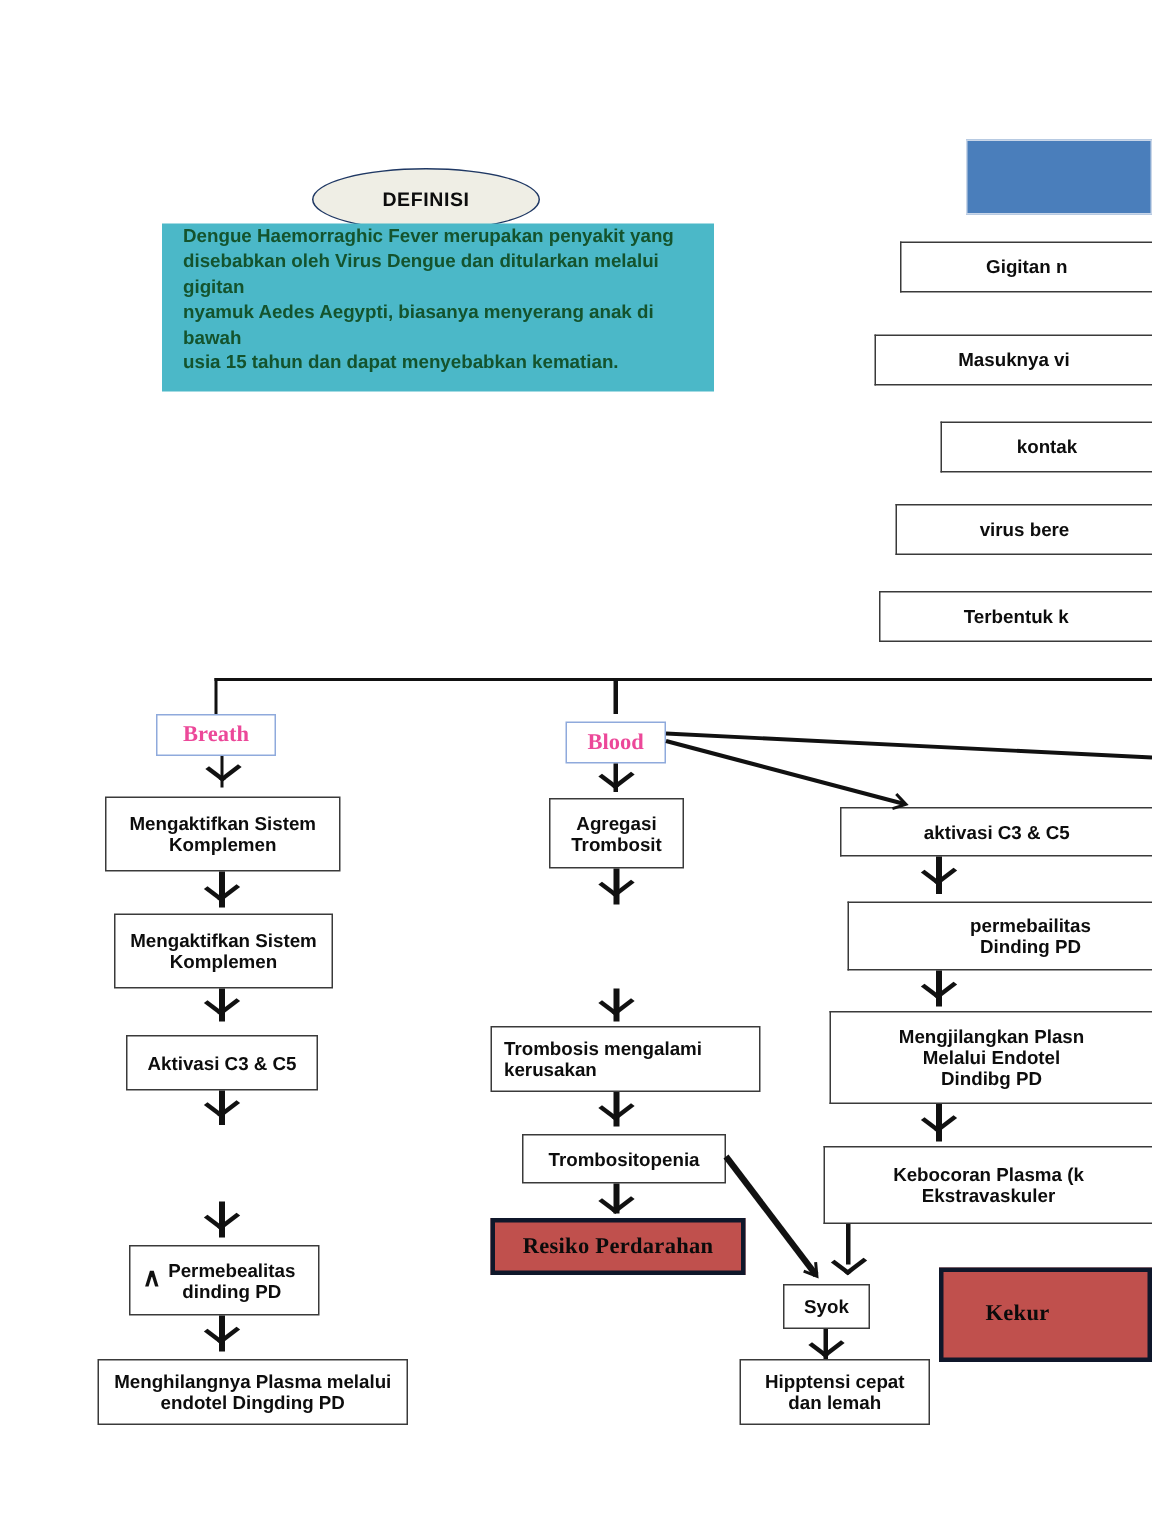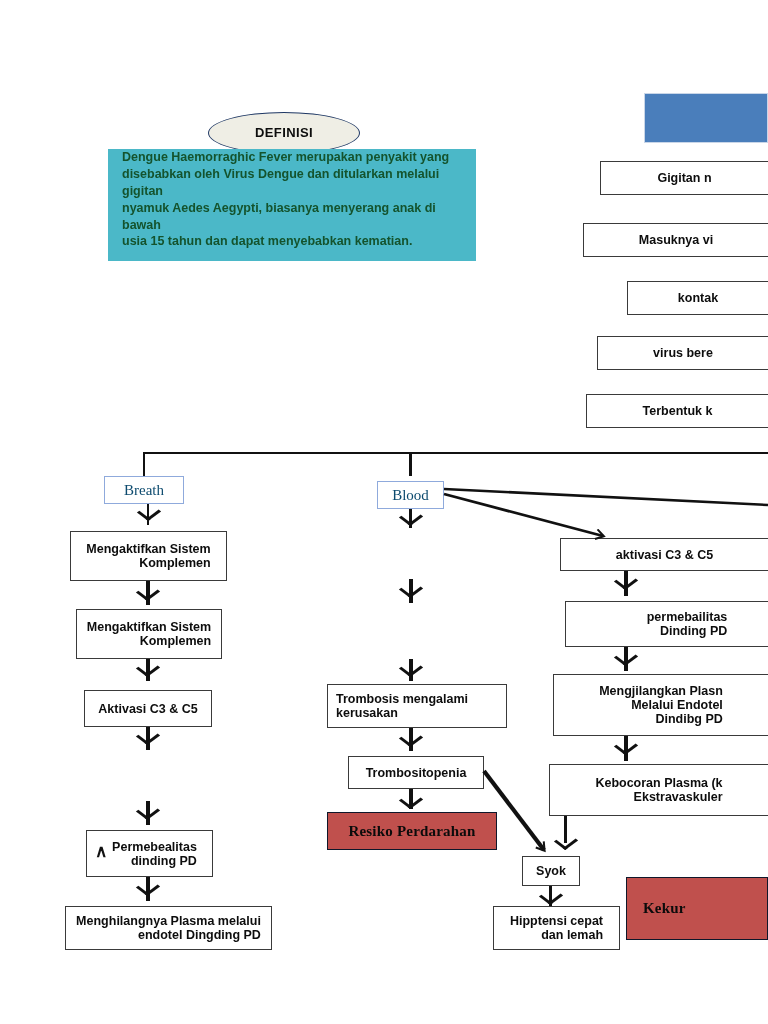--- a/index.html
+++ b/index.html
@@ -31,36 +31,35 @@
   }
 
   
   .box {
     border: 1.6px solid #3a3a3a;
     background: #ffffff;
     color: #0d0d0d;
     font-size: 12.5px;
     font-weight: bold;
     padding: 2px 4px;
-    text-align: right;
   }
 
   
   .clip-right {
     border-right: none;
   }
 
   
   .cat-box {
     border: 1.5px solid #8faadc;
     background: #ffffff;
-    color: #0c4a6e;
+    color: #ec4899;
     font-family: "Liberation Serif", serif;
     font-size: 15px;
-    font-weight: normal;
+    font-weight: bold;
   }
 
   
   .teal-panel {
     background: #4bb8c8;
     color: #14532d;
     font-size: 12.5px;
     font-weight: bold;
     text-align: left;
     justify-content: flex-start;
@@ -90,32 +89,31 @@
     font-size: 16px;
     font-weight: bold;
     justify-content: flex-start;
     padding-left: 34px;
     overflow: hidden;
   }
 
   
   .red-box {
     background: #c0504d;
-    border: 1px solid #0f172a;
+    border: 3px solid #0f172a;
     color: #0b0b0b;
     font-family: "Liberation Serif", serif;
     font-size: 15px;
     font-weight: bold;
     letter-spacing: .2px;
     overflow: hidden;
   }
   .red-box.left-align {
     justify-content: flex-start;
-    padding-left: 16px;
-    margin-top: 32px;
+    padding-left: 28px;
   }
 
   
   .uparrow-glyph {
     position: absolute;
     left: 8px;
     top: 50%;
     transform: translateY(-64%);
     font-size: 17px;
     font-weight: bold;
@@ -217,20 +215,22 @@
 
   <div class="vline" style="left:146px; top:877px; width:4px; height:24px;"></div>
   <div class="chev" style="left:140px; top:880px;"></div>
 
   <div class="node box" style="left:65px; top:906px; width:207px; height:44px;">Menghilangnya Plasma melalui
 endotel Dingding PD</div>
 
   <div class="vline" style="left:409px; top:509px; width:3px; height:19px;"></div>
   <div class="chev" style="left:403px; top:510px;"></div>
 
+  <div class="node box" style="left:366px; top:532px; width:90px; height:47px;">Agregasi
+Trombosit</div>
 
   <div class="vline" style="left:409px; top:579px; width:4px; height:24px;"></div>
   <div class="chev" style="left:403px; top:582px;"></div>
 
 
   <div class="vline" style="left:409px; top:659px; width:4px; height:22px;"></div>
   <div class="chev" style="left:403px; top:661px;"></div>
 
   <div class="node box" style="left:327px; top:684px; width:180px; height:44px; text-align:left; justify-content:flex-start; padding-left:8px;">Trombosis mengalami
 kerusakan</div>

